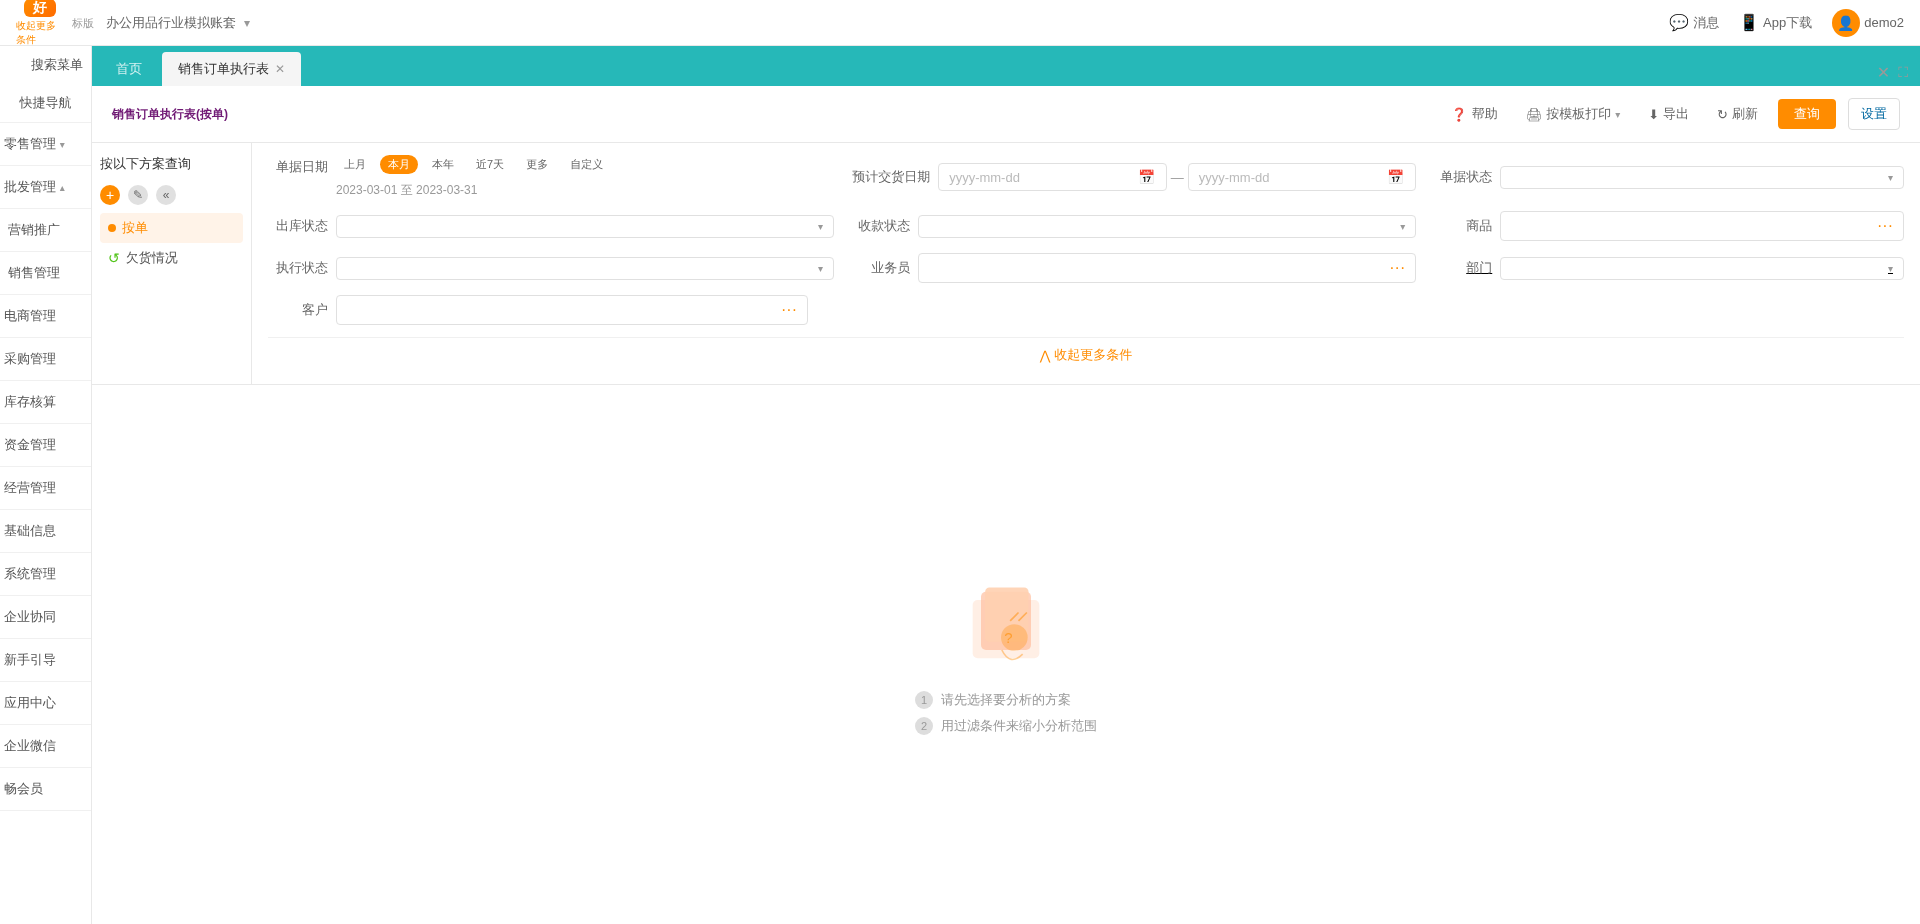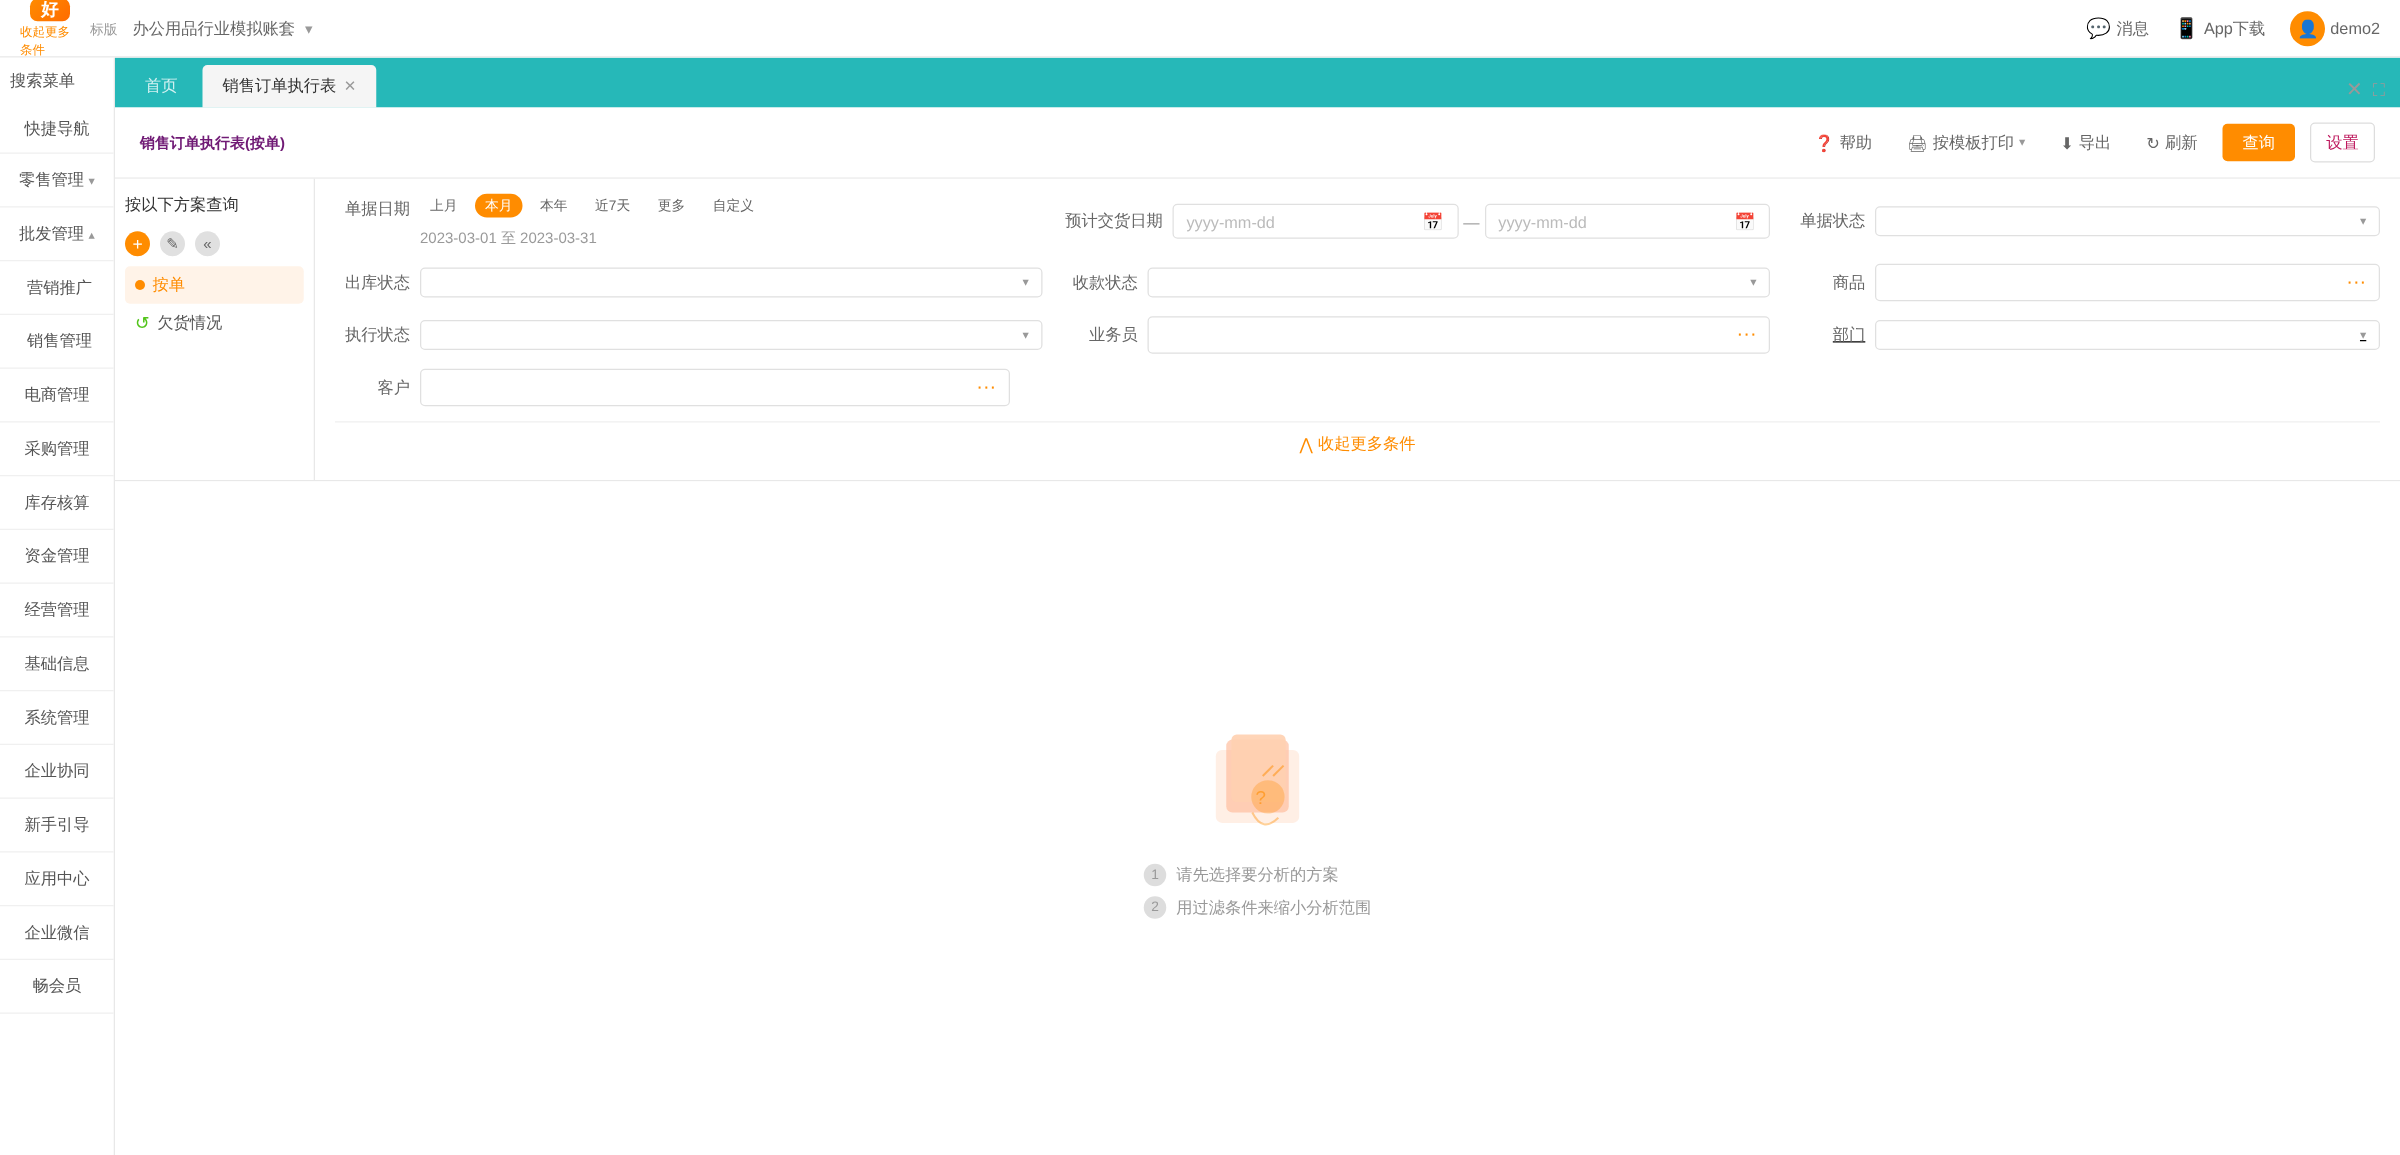--- a/index.html
+++ b/index.html
@@ -13,43 +13,43 @@
     .logo-text { font-size: 10px; color: #ff8c00; margin-top: 2px; }
     .topbar-right { display: flex; align-items: center; gap: 20px; }
     .topbar-btn { display: flex; align-items: center; gap: 4px; color: #666; cursor: pointer; font-size: 13px; }
     .user-avatar { width: 28px; height: 28px; border-radius: 50%; background: #ff8c00; display: flex; align-items: center; justify-content: center; color: white; font-size: 12px; overflow: hidden; }
 
     
     .main-layout { display: flex; flex: 1; overflow: hidden; }
 
     
     .sidebar { width: 92px; background: #fff; border-right: 1px solid #e8e8e8; display: flex; flex-direction: column; overflow-y: auto; flex-shrink: 0; }
-    .sidebar-item { padding: 12px 4px; text-align: center; cursor: pointer; color: #555; font-size: 13px; border-bottom: 1px solid #f0f0f0; }
-    .sidebar-search { padding: 10px 8px; color: #555; cursor: pointer; font-size: 13px; text-align: left; }
+    .sidebar-item { padding: 12px 4px; text-align: left; cursor: pointer; color: #555; font-size: 13px; border-bottom: 1px solid #f0f0f0; }
+    .sidebar-search { padding: 10px 8px; color: #555; cursor: pointer; font-size: 13px; text-align: right; }
     .sidebar-shortcut { padding: 10px 8px; color: #555; cursor: pointer; font-size: 13px; text-align: center; }
     .sidebar-arrow { font-size: 10px; color: #999; }
 
     
     .tab-bar { height: 40px; background: #26b8b8; display: flex; align-items: flex-end; padding: 0 0 0 0; flex-shrink: 0; }
     .tab-item { height: 34px; padding: 0 16px; display: flex; align-items: center; gap: 6px; cursor: pointer; font-size: 13px; color: rgba(255,255,255,0.8); border-radius: 4px 4px 0 0; margin-left: 4px; }
     .tab-item:first-child { margin-left: 8px; }
     .tab-item.home { background: transparent; }
     .tab-item.active { background: #f5f5f5; color: #333; }
     .tab-item .tab-close { color: #999; font-size: 12px; cursor: pointer; }
     .window-controls { margin-left: auto; display: flex; align-items: center; gap: 8px; padding-right: 12px; padding-bottom: 4px; }
     .win-close { color: #999; font-size: 16px; cursor: pointer; }
     .win-max { color: #999; font-size: 14px; cursor: pointer; }
 
     
     .page-header { background: #fff; padding: 12px 20px; display: flex; align-items: center; justify-content: space-between; border-bottom: 1px solid #e8e8e8; flex-shrink: 0; }
     .page-title { font-size: 12px; font-weight: bold; color: #701a75; }
     .header-actions { display: flex; align-items: center; gap: 12px; }
     .action-btn { display: flex; align-items: center; gap: 4px; color: #666; cursor: pointer; font-size: 13px; padding: 4px 8px; }
     .action-btn-primary { background: #ff8c00; color: white; border: none; padding: 6px 16px; border-radius: 4px; cursor: pointer; font-size: 13px; }
-    .action-btn-outline { border: 1px solid #ddd; background: white; color: #be185d; padding: 6px 12px; border-radius: 4px; cursor: pointer; font-size: 13px; display: flex; gap: 4px; }
+    .action-btn-outline { border: 1px solid #ddd; background: white; color: #0369a1; padding: 6px 12px; border-radius: 4px; cursor: pointer; font-size: 13px; display: flex; gap: 4px; }
 
     
     .filter-panel { display: flex; background: #fff; border-bottom: 1px solid #e8e8e8; flex-shrink: 0; }
     .filter-sidebar { width: 160px; border-right: 1px solid #e8e8e8; padding: 12px 8px; }
     .filter-sidebar-title { display: flex; align-items: center; gap: 6px; font-size: 13px; color: #333; margin-bottom: 12px; }
     .filter-sidebar-actions { display: flex; align-items: center; gap: 8px; margin-bottom: 8px; }
     .filter-add-btn { width: 20px; height: 20px; border-radius: 50%; background: #ff8c00; color: white; display: flex; align-items: center; justify-content: center; cursor: pointer; font-size: 14px; }
     .filter-edit-btn { width: 20px; height: 20px; border-radius: 50%; background: #e0e0e0; color: #666; display: flex; align-items: center; justify-content: center; cursor: pointer; font-size: 12px; }
     .filter-collapse-btn { width: 20px; height: 20px; border-radius: 50%; background: #e0e0e0; color: #666; display: flex; align-items: center; justify-content: center; cursor: pointer; font-size: 12px; }
     .filter-option { display: flex; align-items: center; gap: 6px; padding: 6px 8px; cursor: pointer; border-radius: 4px; font-size: 13px; color: #555; }

